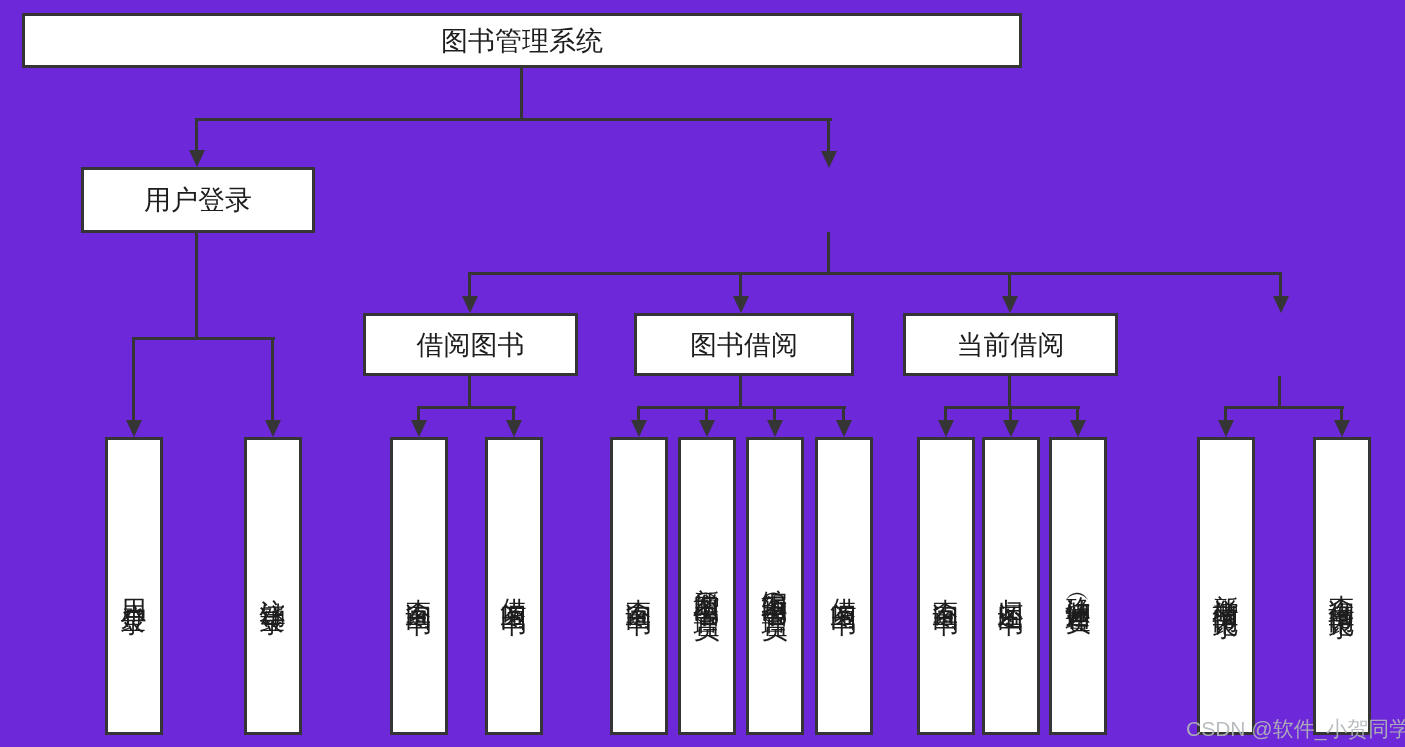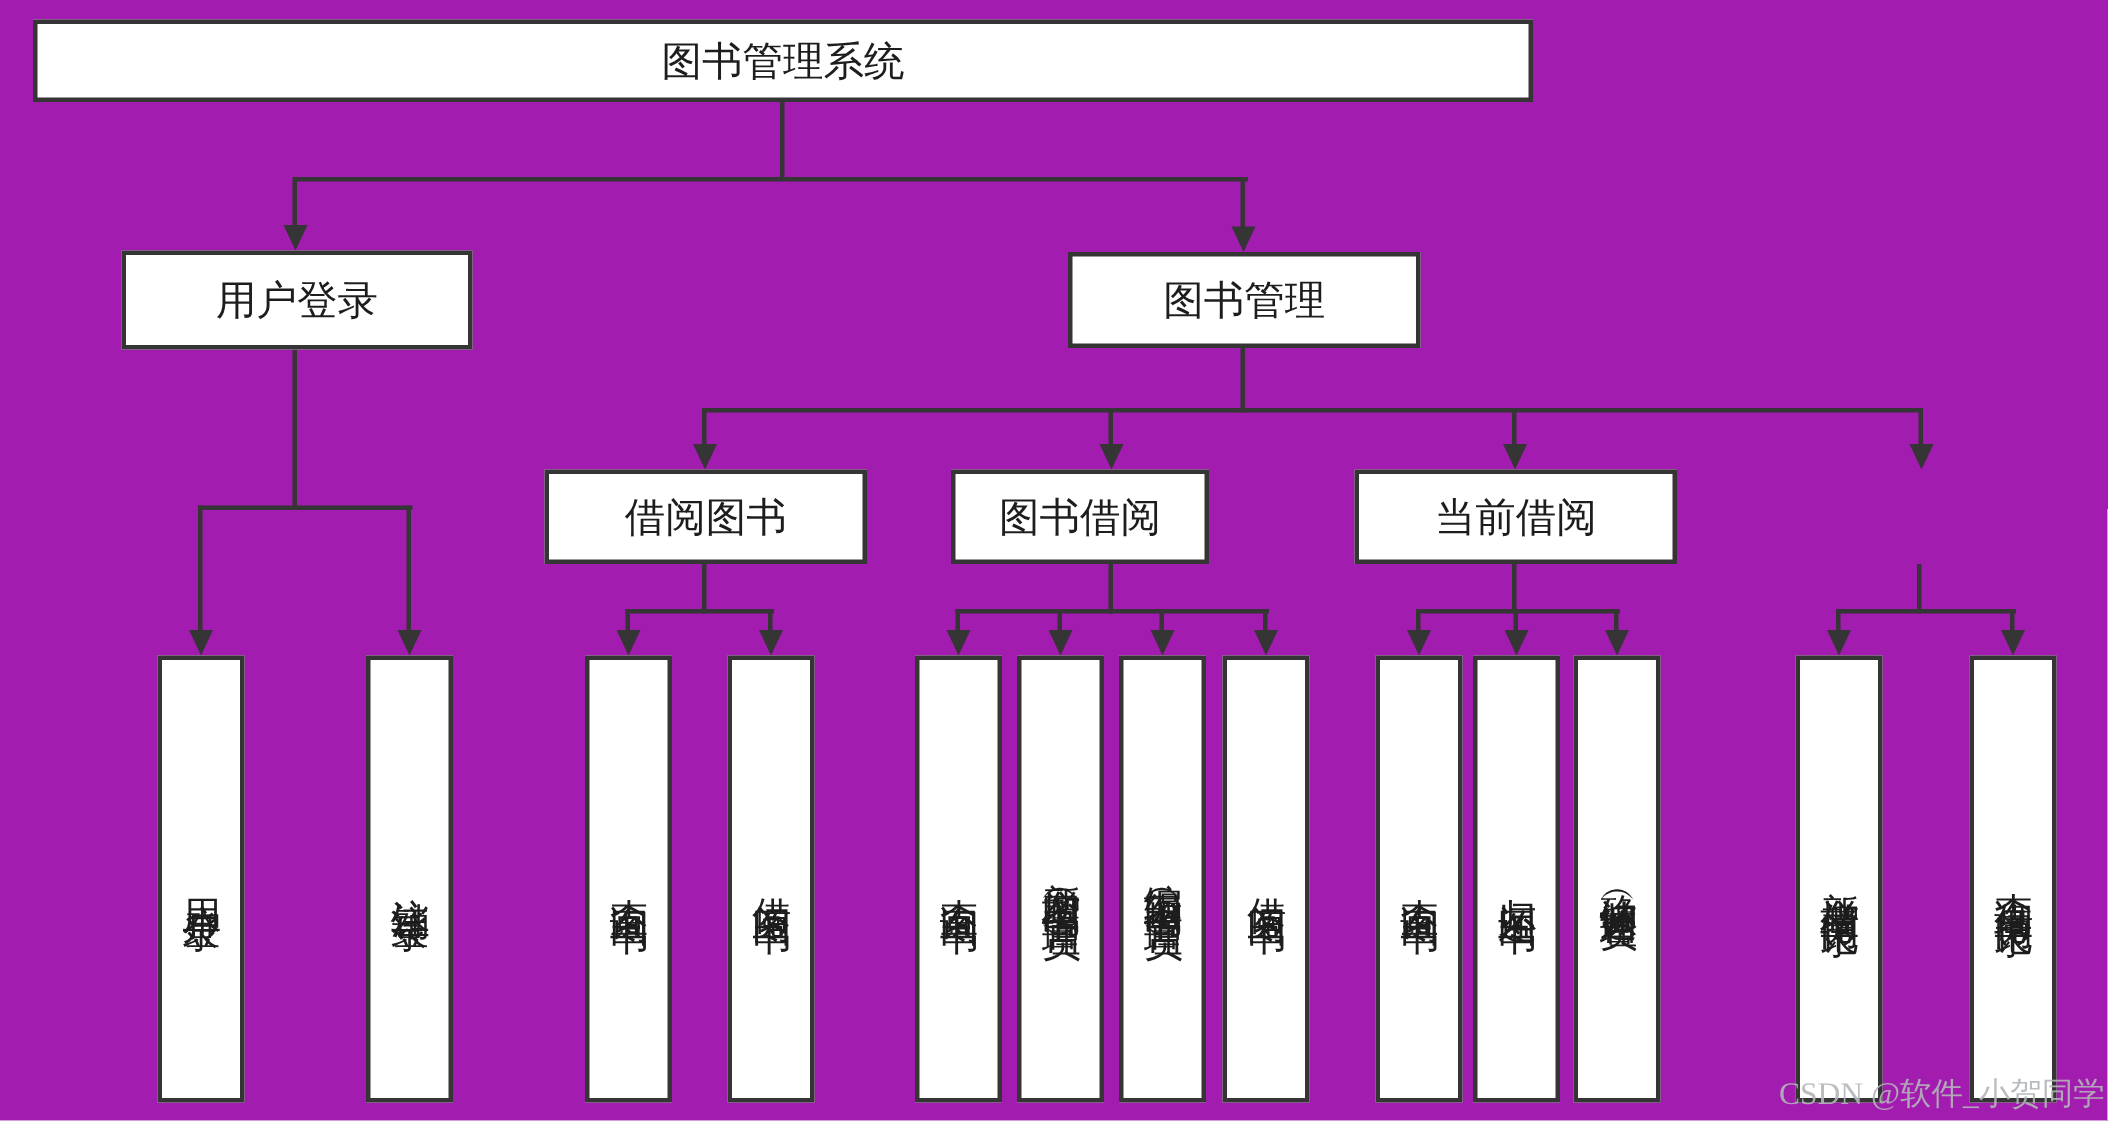--- a/index.html
+++ b/index.html
@@ -1,20 +1,20 @@
 <!DOCTYPE html>
 <html><head>
 <meta charset="utf-8">
 <style>
   html,body{margin:0;padding:0;background:#ffffff;}
   #canvas{
     position:relative;
     width:1405px;height:747px;
-    background:#a21caf;
-    font-family:Liberation Serif, serif;
+    background:#6d28d9;
+    font-family:Liberation Sans, sans-serif;
     overflow:hidden;
   }
   .box{
     position:absolute;
     box-sizing:border-box;
     border:3px solid #353535;
     background:#ffffff;
     display:flex;
     align-items:center;
     justify-content:center;
@@ -59,28 +59,25 @@
 
 <div id="canvas">
 
   <div class="box" style="left:22px;top:13px;width:1000px;height:55px;">
     <span>图书管理系统</span>
   </div>
 
   <div class="box" style="left:81px;top:167px;width:234px;height:66px;">
     <span>用户登录</span>
   </div>
-  <div class="box" style="left:712px;top:168px;width:235px;height:64px;">
-    <span>图书管理</span>
-  </div>
 
   <div class="box" style="left:363px;top:313px;width:215px;height:63px;">
     <span>借阅图书</span>
   </div>
-  <div class="box" style="left:634px;top:313px;width:172px;height:63px;">
+  <div class="box" style="left:634px;top:313px;width:220px;height:63px;">
     <span>图书借阅</span>
   </div>
   <div class="box" style="left:903px;top:313px;width:215px;height:63px;">
     <span>当前借阅</span>
   </div>
 
   <div class="box leaf" style="left:105px;">
     <span class="vtext">用户登录</span>
   </div>
   <div class="box leaf" style="left:244px;">

